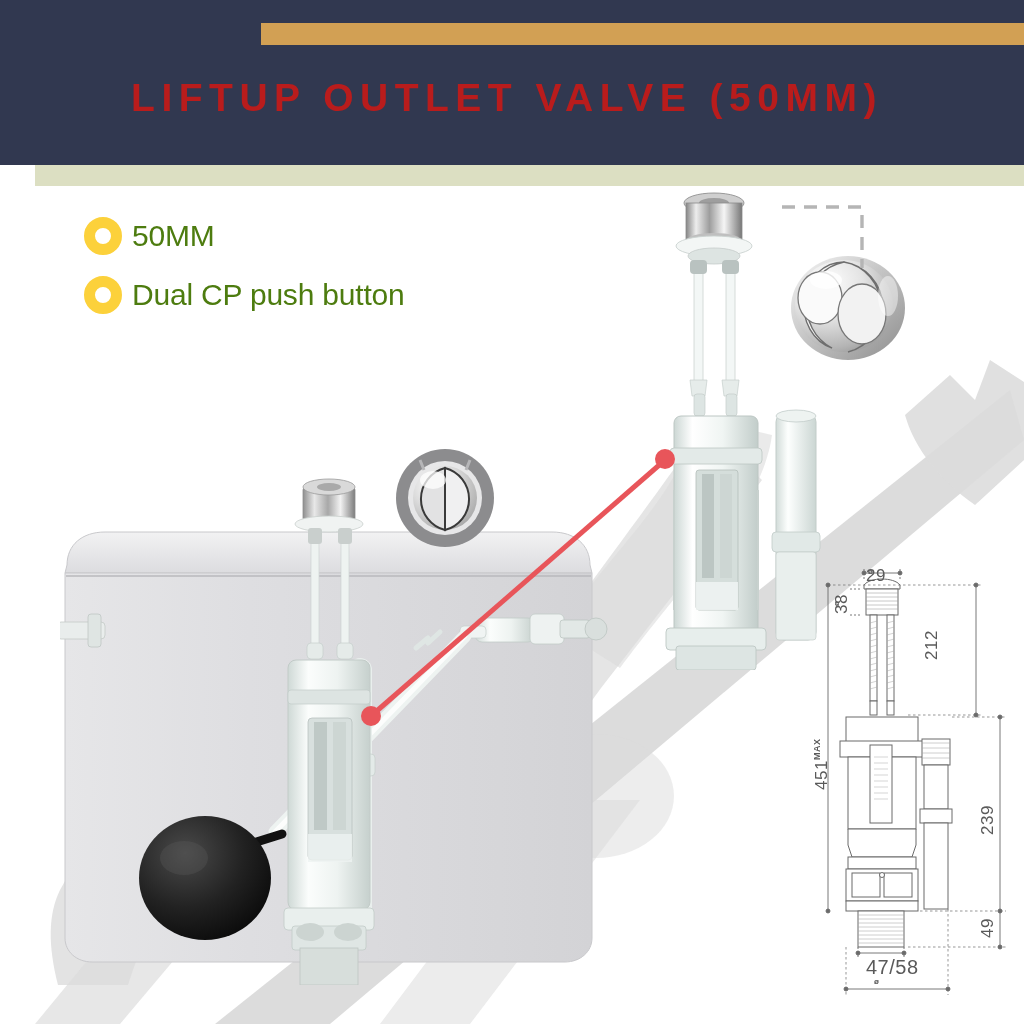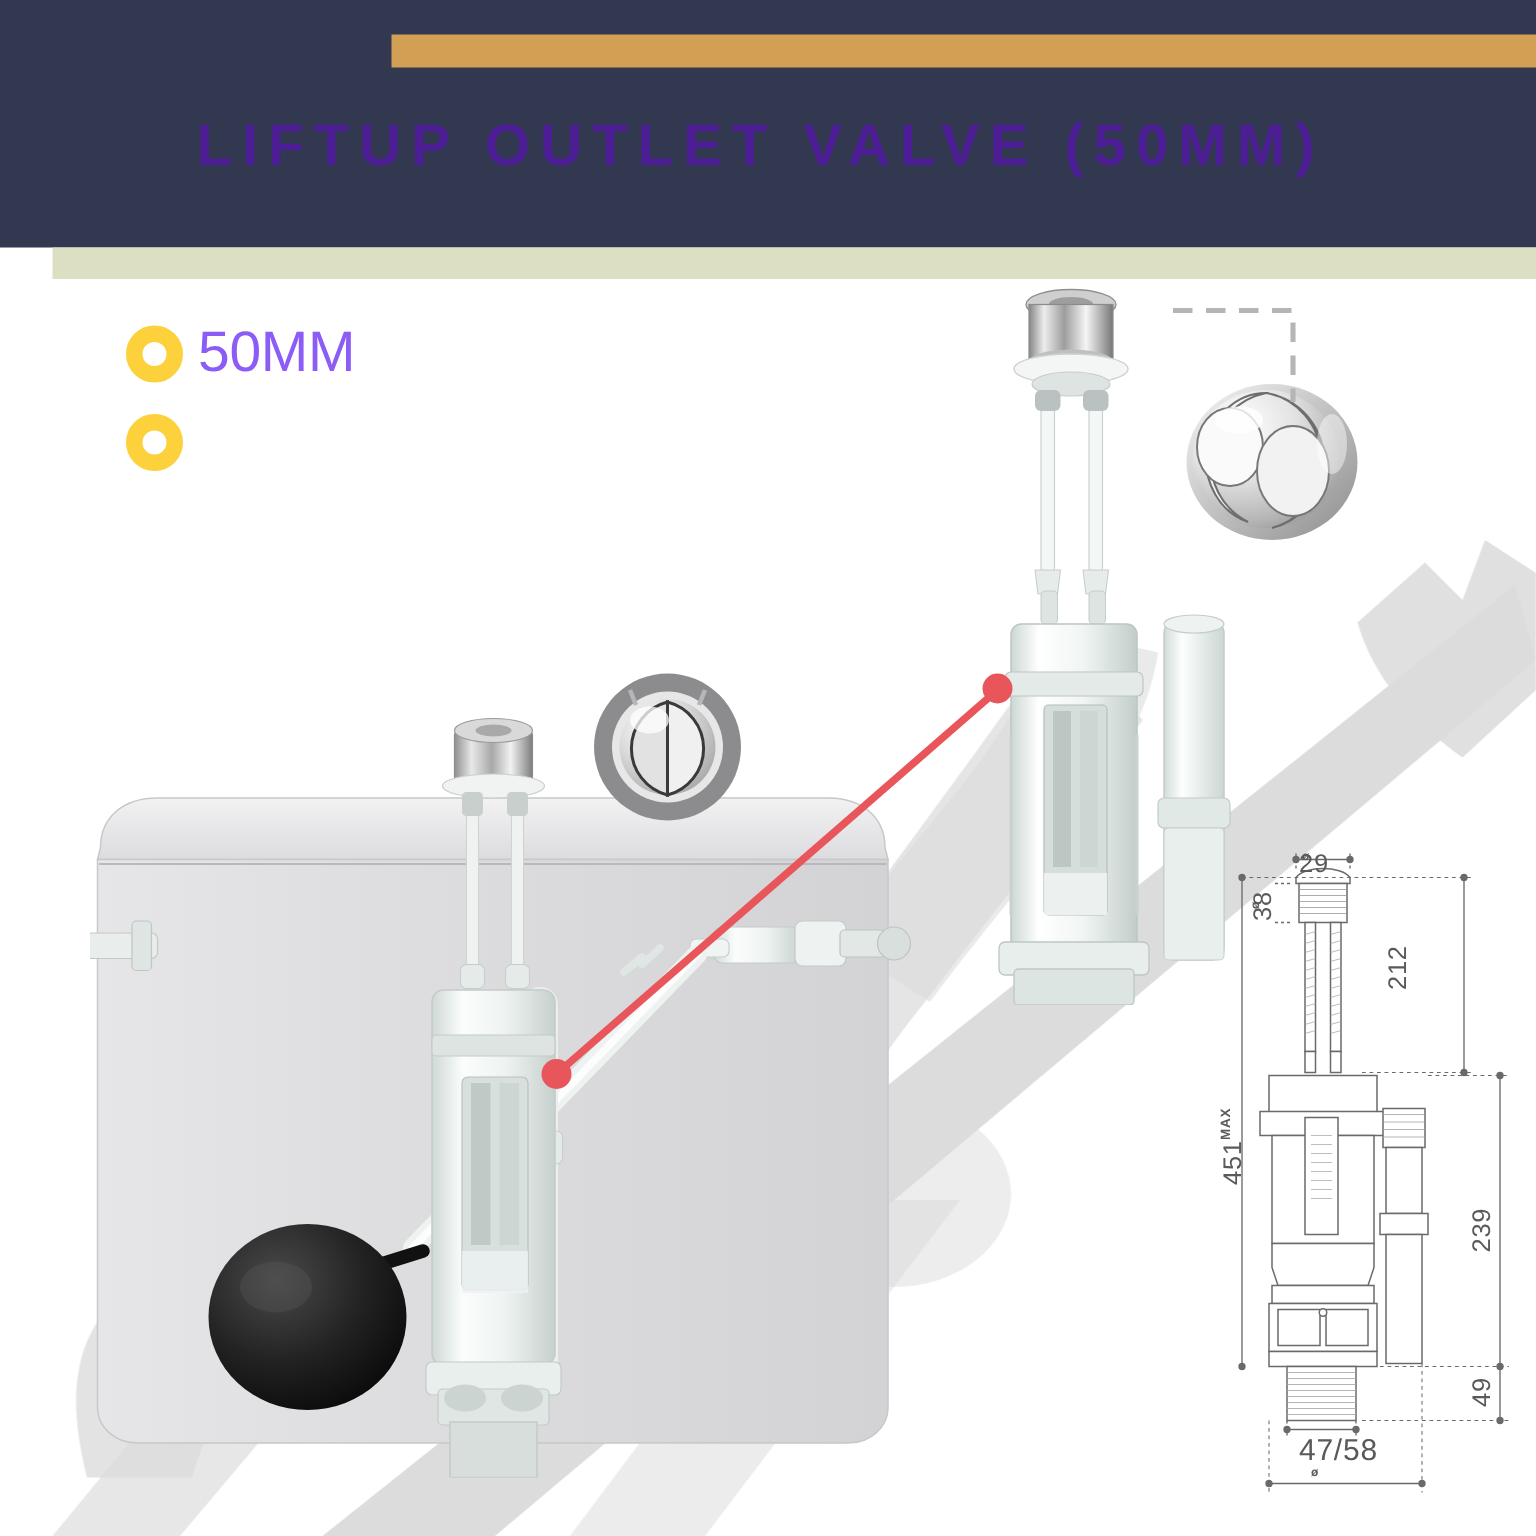--- a/index.html
+++ b/index.html
@@ -21,21 +21,21 @@
     position:absolute; left:261px; top:23px; width:763px; height:22px;
     background:#d2a054;
   }
   .header-green {
     position:absolute; left:35px; top:165px; width:989px; height:21px;
     background:#dcdfc2;
   }
   .title {
     position:absolute; left:0; top:76px; width:1024px;
     text-align:center;
-    color:#4c1d95;
+    color:#b91c1c;
     font-size:39px;
     font-weight:bold;
     letter-spacing:6.5px;
     line-height:44px;
     white-space:nowrap;
     padding-right:10px;
   }
 
   
   .bullets { position:absolute; left:84px; top:206px; width:560px; }
@@ -44,22 +44,22 @@
     height:59px;
   }
   .bullet-ring {
     width:38px; height:38px; border-radius:50%;
     border:11px solid #fcd13b;
     background:transparent;
     flex:0 0 auto;
   }
   .bullet-text {
     margin-left:10px;
-    color:#8b5cf6;
-    font-size:38px;
+    color:#4d7c0f;
+    font-size:30px;
     font-weight:500;
     letter-spacing:-0.2px;
     white-space:nowrap;
   }
 
   
   .watermark {
     position:absolute; left:0; top:330px; width:1024px; height:694px;
     pointer-events:none;
   }
@@ -495,16 +495,17 @@
   <div class="header-green"></div>
   <div class="title">LIFTUP OUTLET VALVE (50MM)</div>
 
   <div class="bullets">
     <div class="bullet-row">
       <div class="bullet-ring"></div>
       <div class="bullet-text">50MM</div>
     </div>
     <div class="bullet-row">
       <div class="bullet-ring"></div>
+      <div class="bullet-text">Dual CP push button</div>
     </div>
   </div>
 
 </div>
 
 </body></html>

